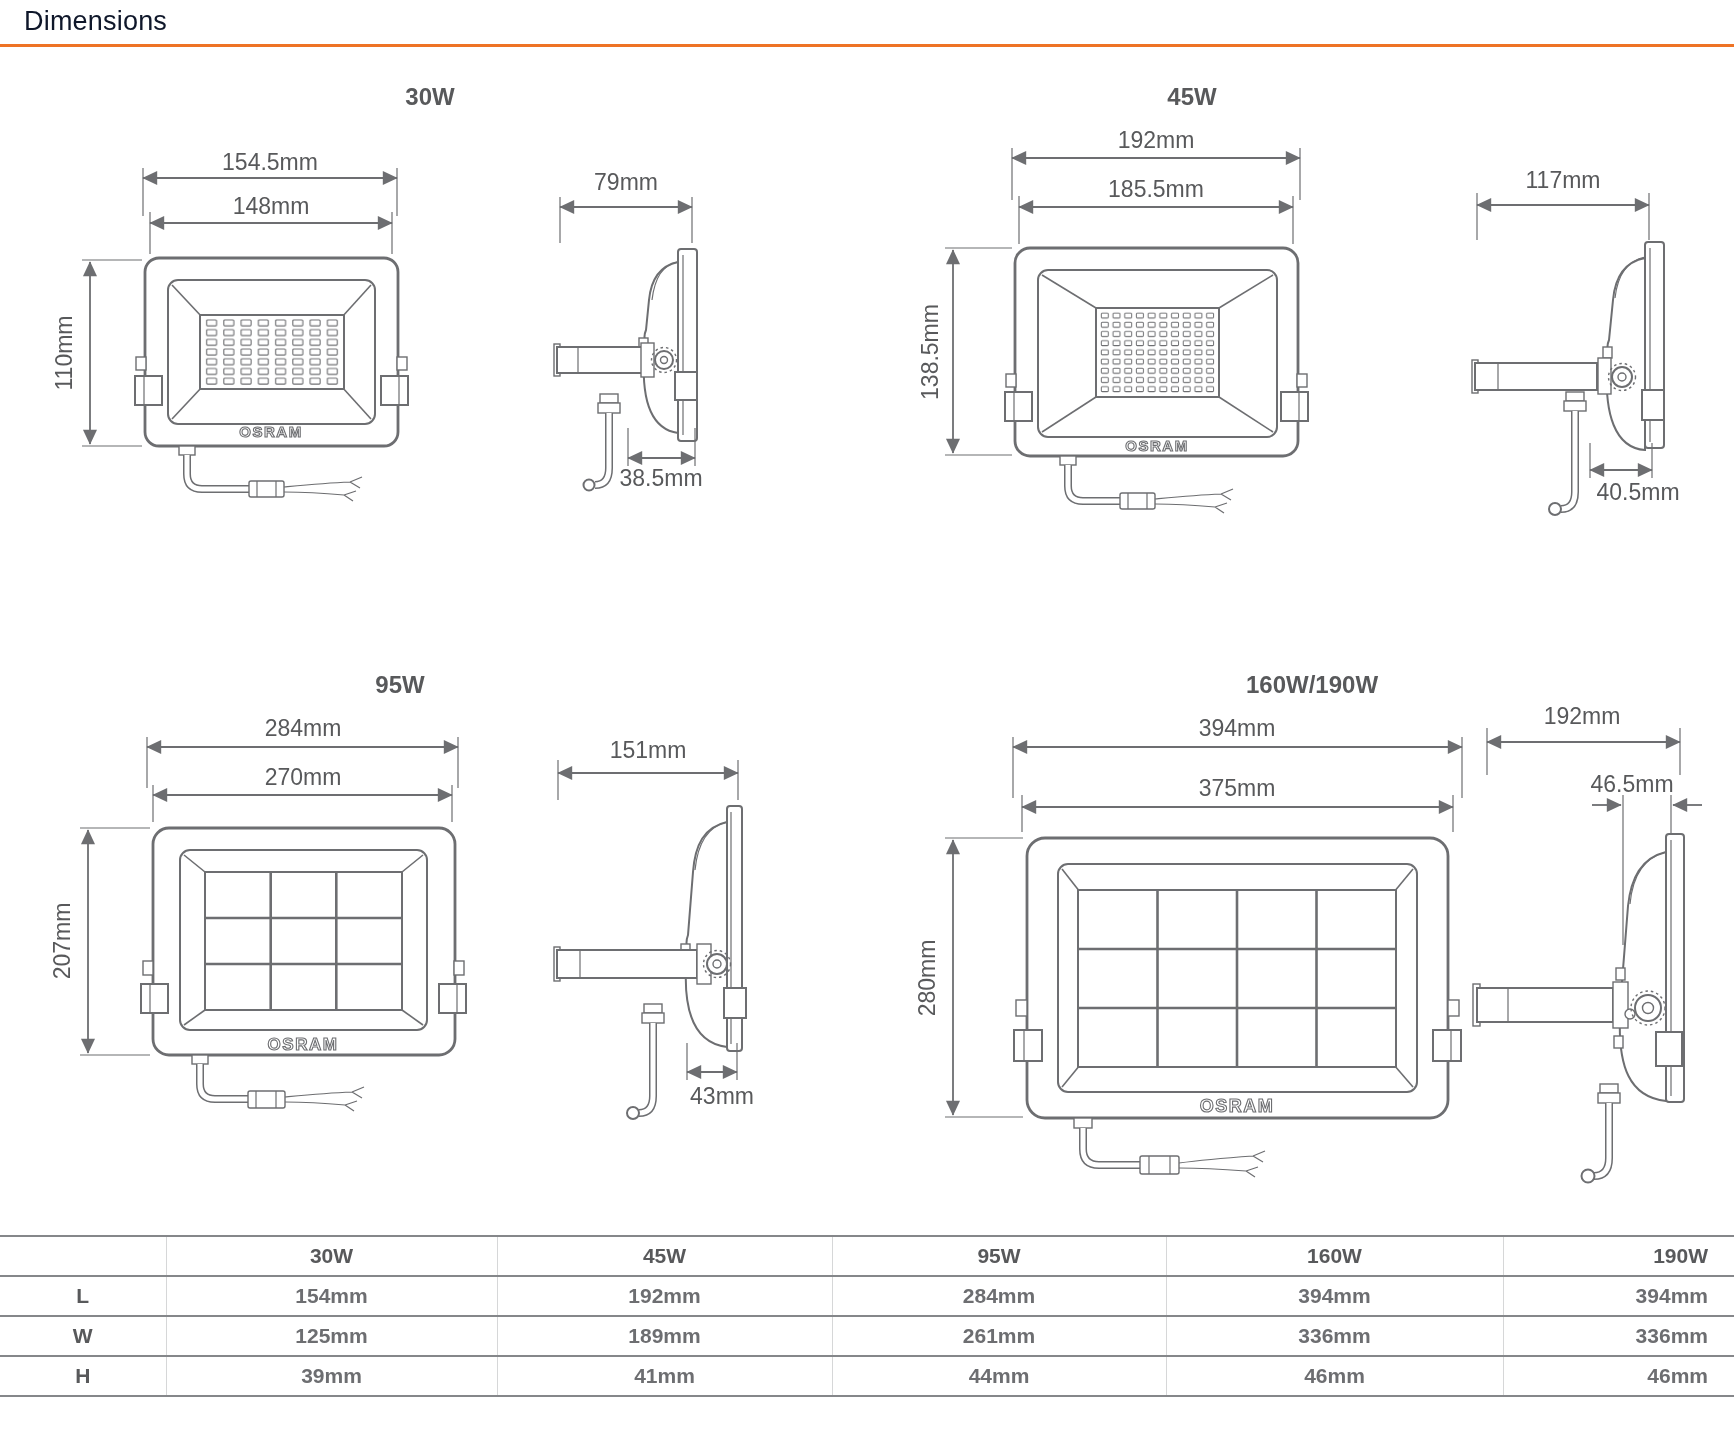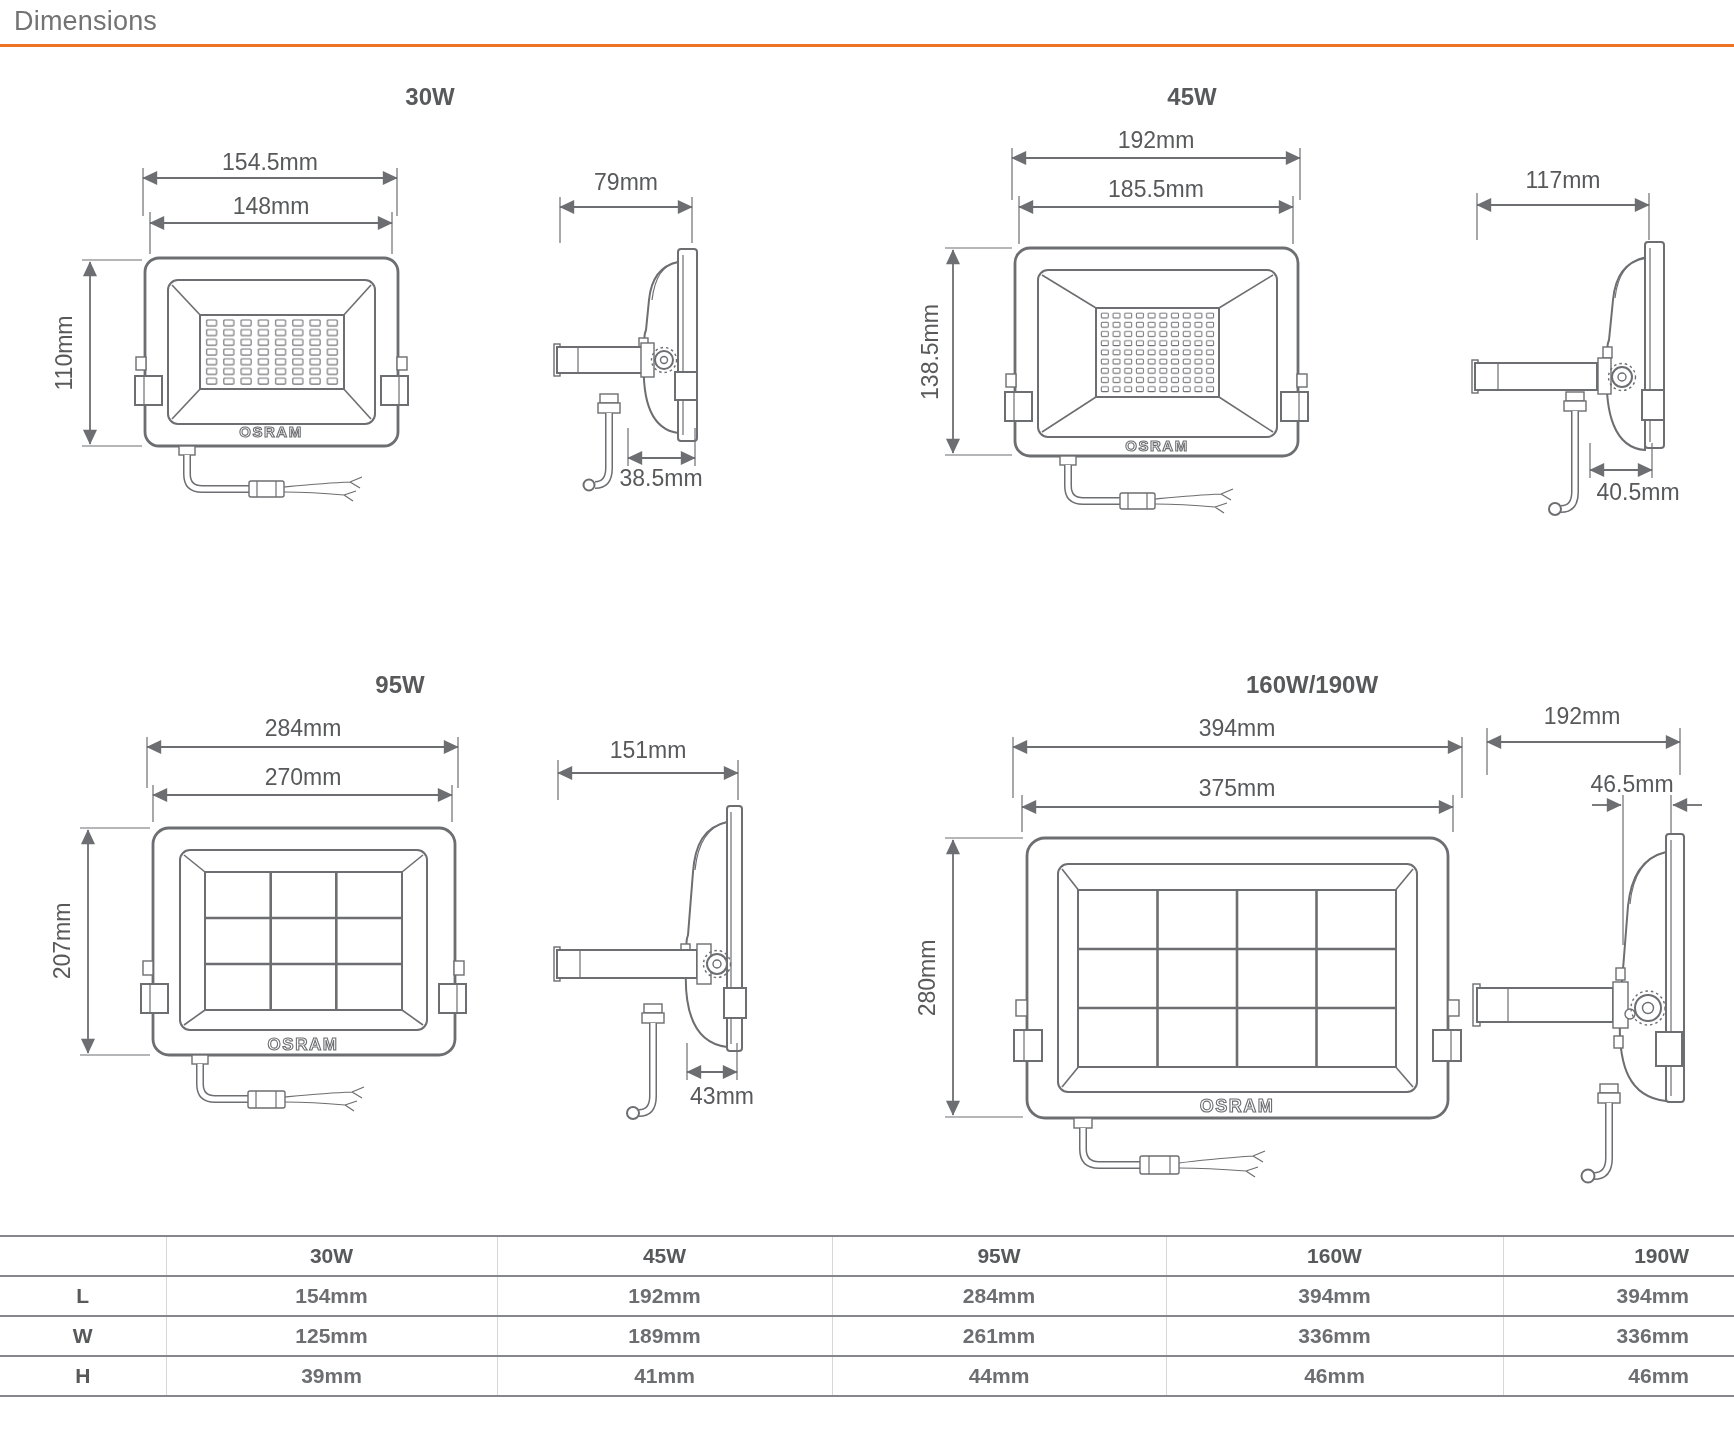--- a/index.html
+++ b/index.html
@@ -1,18 +1,18 @@
 <!DOCTYPE html>
 <html><head>
 <meta charset="utf-8">
 <style>
   html,body{margin:0;padding:0;background:#fff}
   .page{position:relative;width:1734px;height:1430px;background:#fff;
         font-family:"Liberation Sans",sans-serif;overflow:hidden}
-  .hdr{position:absolute;left:14px;top:6px;font-size:27px;color:#737373;letter-spacing:.2px}
+  .hdr{position:absolute;left:24px;top:6px;font-size:27px;color:#0f172a;letter-spacing:.2px}
   .rule{position:absolute;left:0;top:44px;width:1734px;height:3px;background:#ee7325}
   svg.draw{position:absolute;left:0;top:0}
   svg.draw text{font-family:"Liberation Sans",sans-serif}
   
   .s{stroke:#6d6e71;fill:#fff}
   .nf{fill:none}
   .s2{stroke-width:2}
   .s25{stroke-width:2.8}
   .t{stroke-width:1.4}
   .d{stroke:#6d6e71;stroke-width:1.6;fill:none}
@@ -29,21 +29,21 @@
   .knurl{stroke:#6d6e71;stroke-width:1.4;fill:none;stroke-dasharray:2.5 3}
   
   .dims-table{position:absolute;left:0;top:1235px;width:1734px;border-collapse:collapse;
               table-layout:fixed;font-size:21px;color:#6d6e71}
   .dims-table th,.dims-table td{height:38px;padding:0;text-align:center;font-weight:bold;
               border-top:2px solid #85878a;border-left:1px solid #d6d7d8;background:#fff}
   .dims-table tr>*:first-child{border-left:none}
   .dims-table tbody tr:last-child th,.dims-table tbody tr:last-child td{border-bottom:2px solid #85878a}
   .dims-table thead th{font-weight:bold;color:#58595b}
   .dims-table tbody th{font-weight:bold;color:#58595b}
-  .dims-table th:last-child,.dims-table td:last-child{text-align:right;padding-right:45px}
+  .dims-table th:last-child,.dims-table td:last-child{text-align:right;padding-right:26px}
 </style>
 </head>
 <body>
 
 <div class="page">
 
   <div class="hdr">Dimensions</div>
   <div class="rule"></div>
 
   <svg class="draw" width="1734" height="1235" viewBox="0 0 1734 1235">

